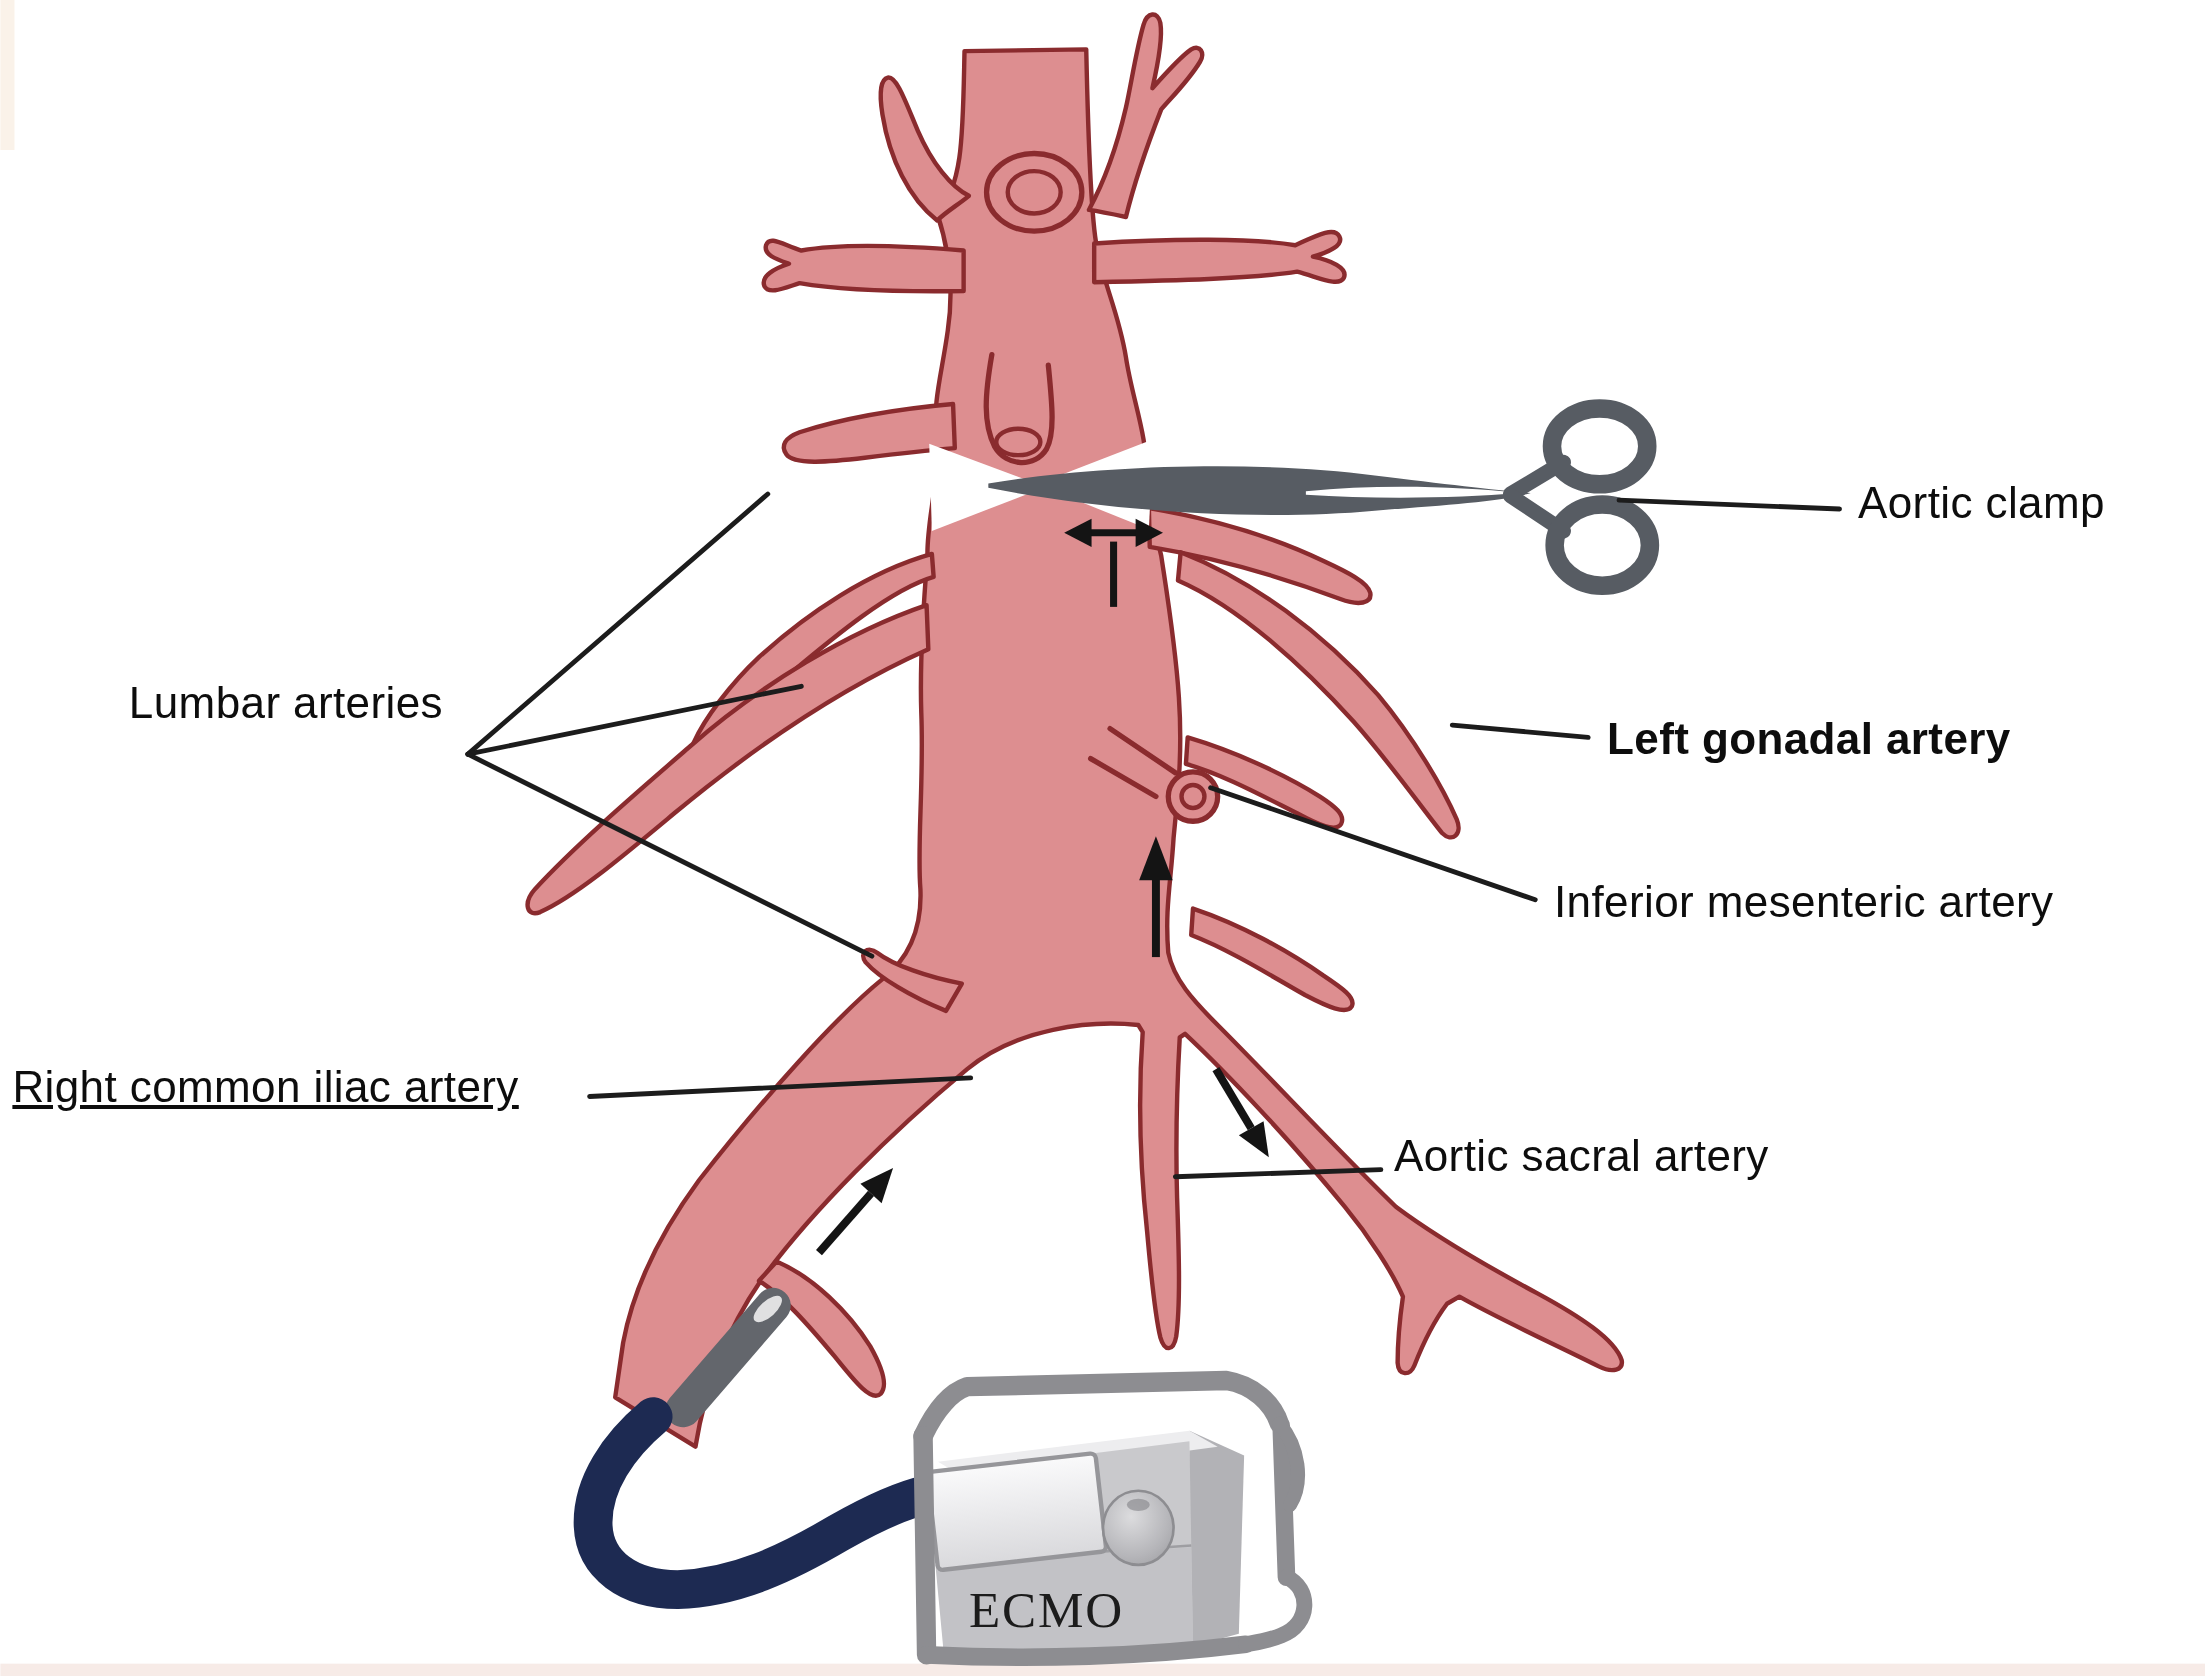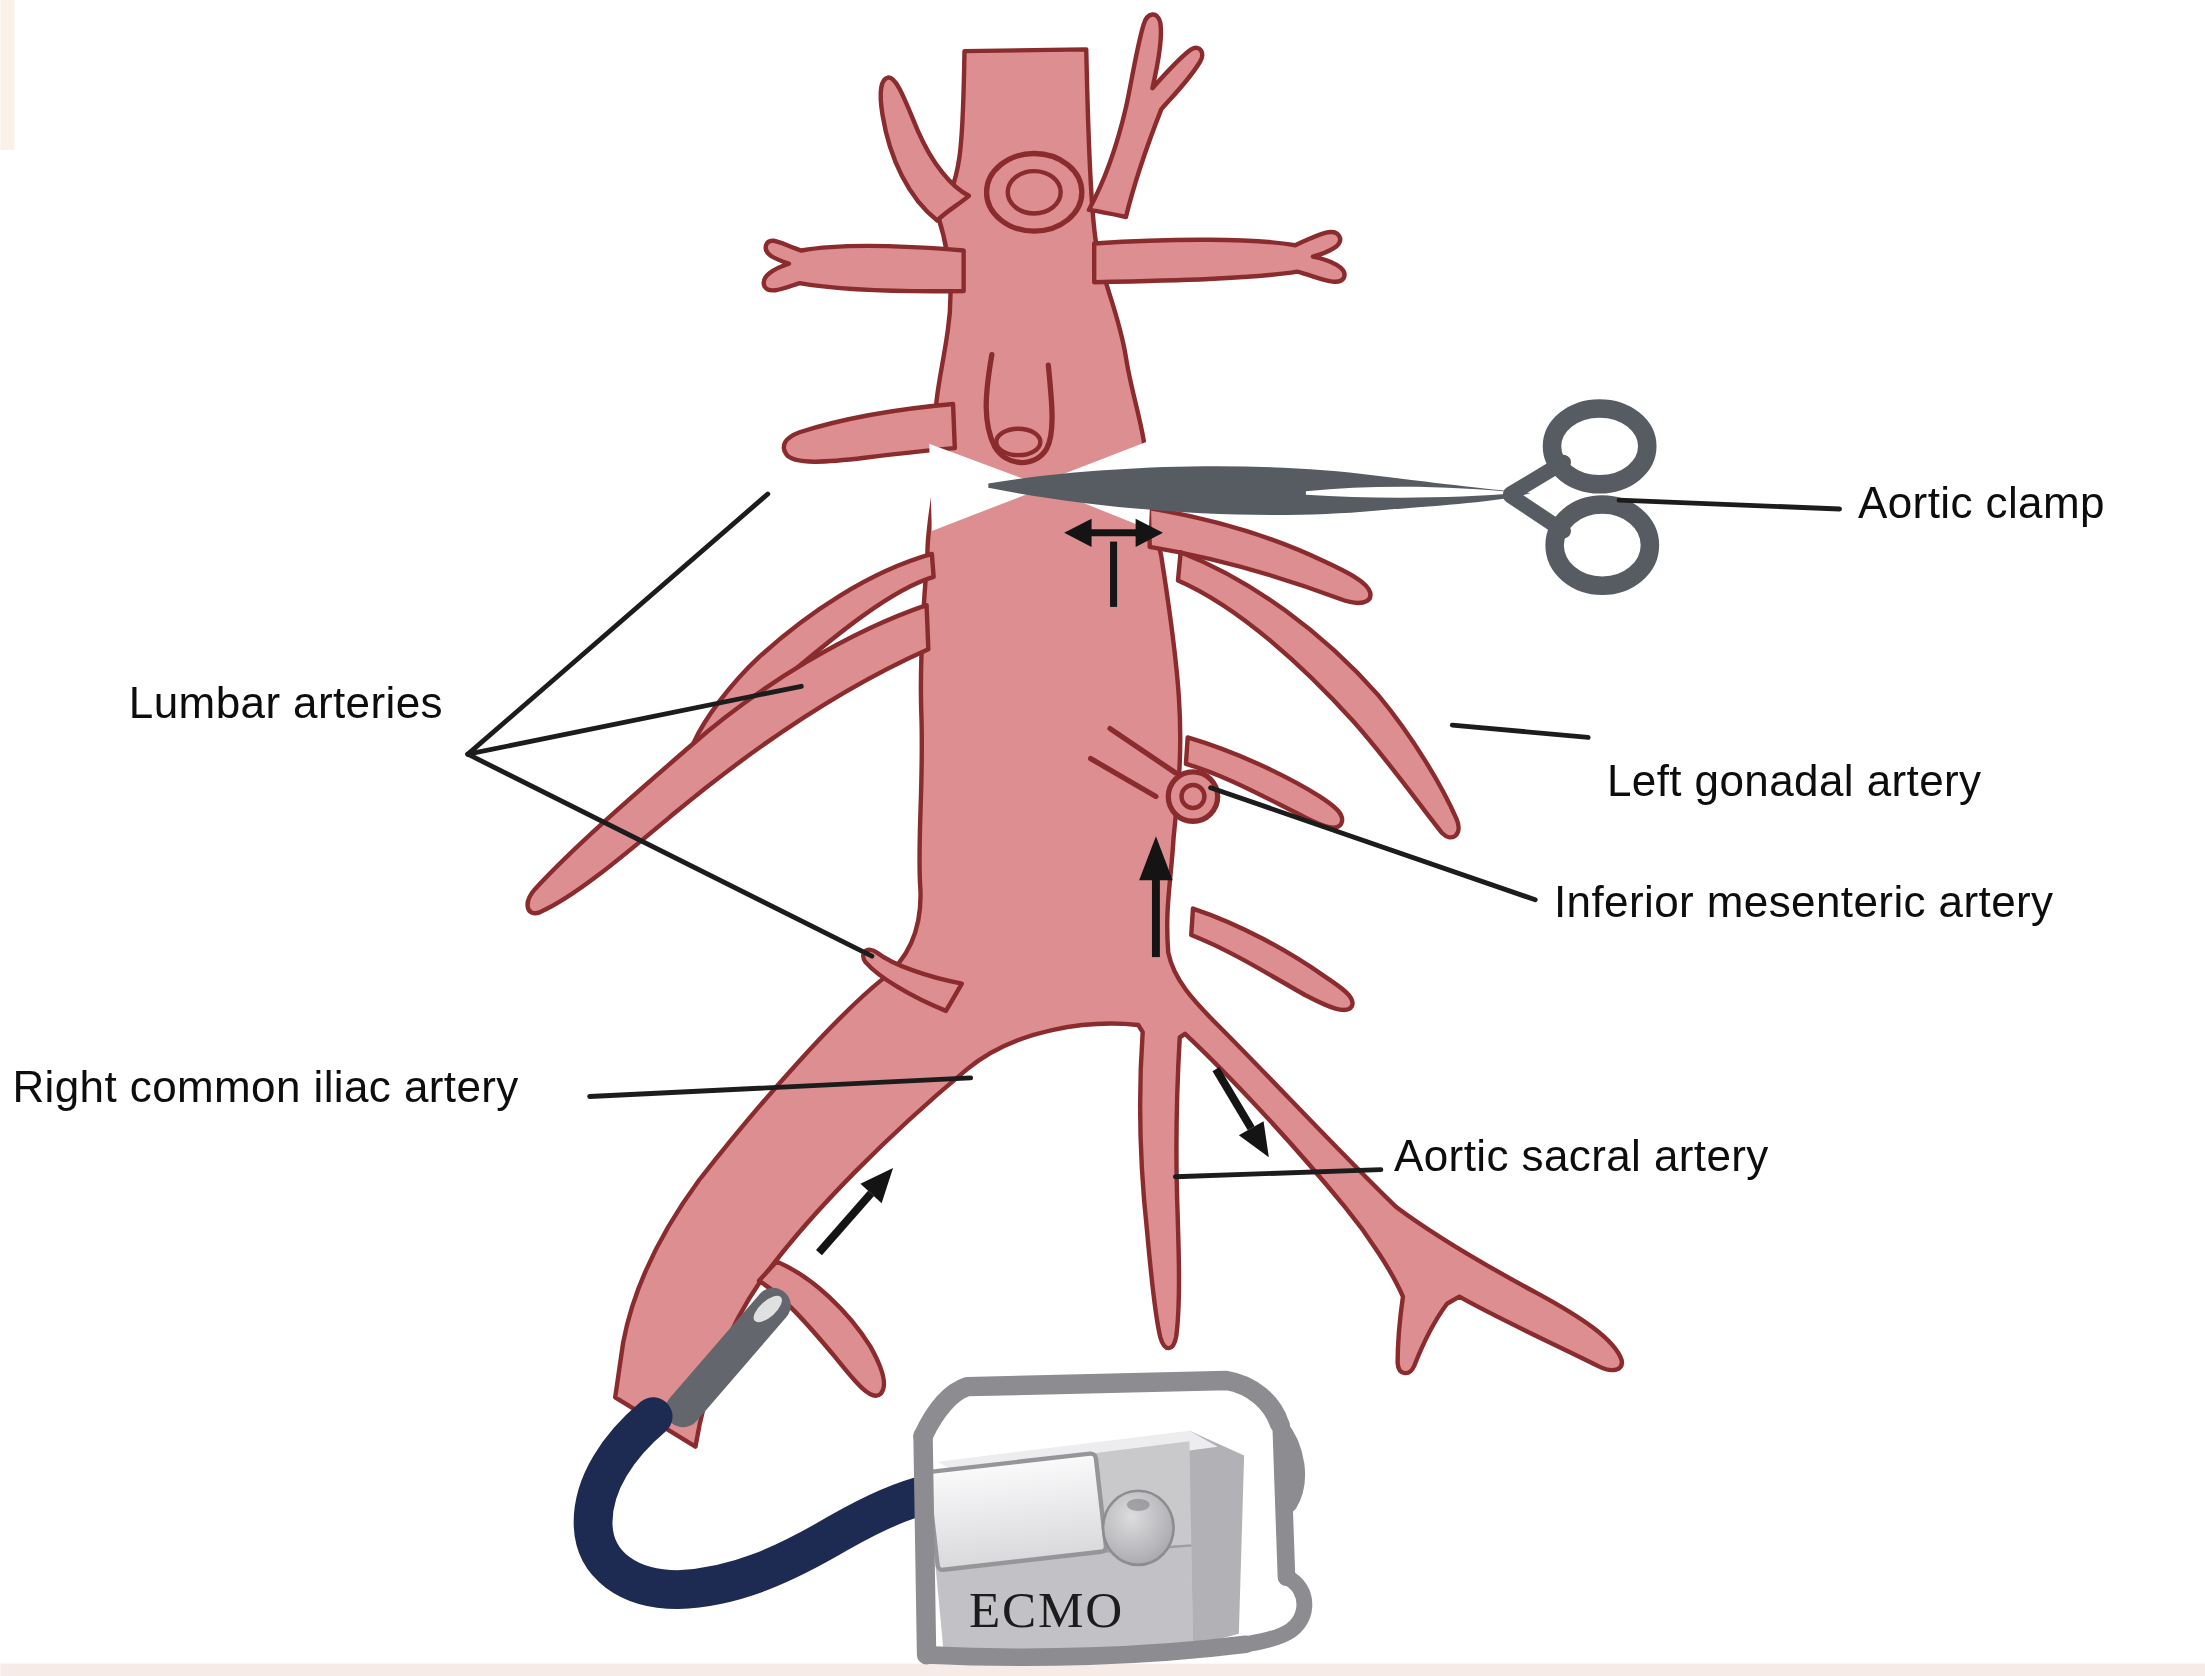--- a/index.html
+++ b/index.html
@@ -272,22 +272,22 @@
     <path d="M 1372,893 L 1740,1020"></path>
     <path d="M 668,1243 L 1100,1222"></path>
     <path d="M 1332,1334 L 1565,1326"></path>
   </g>
 </svg>
 
 <div class="lbl" style="left:1858px;top:481px;">Aortic clamp</div>
 
 <div class="lbl right" style="left:106px;top:681px;width:337px;">Lumbar arteries</div>
 
-<div class="lbl" style="left:1607px;top:759px;">Left gonadal artery</div>
+<div class="lbl" style="left:1607px;top:717px;font-weight:bold;">Left gonadal artery</div>
 
 <div class="lbl" style="left:1546px;top:880px;margin-left:8px;">Inferior mesenteric artery</div>
 
-<div class="lbl" style="left:12.4px;top:1065px;">Right common iliac artery</div>
+<div class="lbl" style="left:12.4px;top:1065px;text-decoration:underline;">Right common iliac artery</div>
 
 <div class="lbl" style="left:1394px;top:1134px;">Aortic sacral artery</div>
 
 </div>
 
 
 </body></html>

